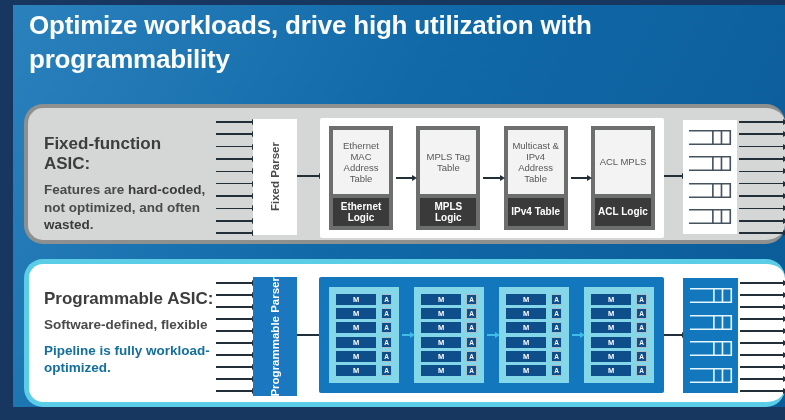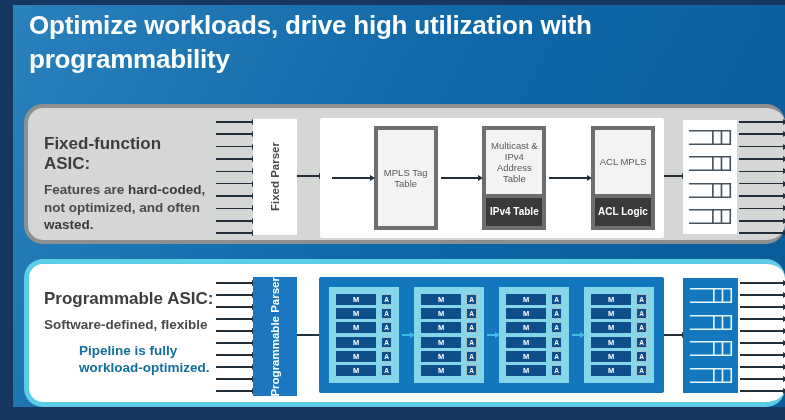--- a/index.html
+++ b/index.html
@@ -31,21 +31,21 @@
     border:5px solid var(--prog-border,#5ccde6);border-right:none;
   }
 
   
   .ptext{position:absolute;}
   .ptext h2{margin:0 0 7px;font-size:17px;font-weight:bold;color:#3d3d3d;}
   .ptext p{margin:0;font-size:13.5px;line-height:1.3;color:#4a4a4a;font-weight:bold;}
   .ptext strong{color:#3a3a3a;}
   .ff-text{left:16px;top:26px;width:162px;}
   .pp-text{left:15px;top:25px;width:184px;}
-  .pp-text .highlight{margin-top:8px;font-weight:bold;color:var(--highlight-text,#136f9e);margin-left:35px;}
+  .pp-text .highlight{margin-top:8px;font-weight:bold;color:var(--highlight-text,#136f9e);}
 
   
   .arrow{height:1.5px;background:var(--ac,#222e38);position:relative;}
   .arrow::after{
     content:"";position:absolute;right:-4px;top:50%;transform:translateY(-50%);
     width:0;height:0;
     border-left:5px solid var(--ac,#222e38);
     border-top:3px solid transparent;border-bottom:3px solid transparent;
   }
   .cyan{--ac:var(--arrow-cyan,#3fbce8);}
@@ -146,23 +146,28 @@
         <div class="arrow"></div>
       </div>
 
     <div class="parser ff-parser">
       <span>Fixed Parser</span>
     </div>
 
     <div class="arrow h-arrow" style="left:269px;top:67px;width:23px;"></div>
 
     <div class="ff-container">
+        <div class="ff-block">
+          <div class="ff-table">Ethernet MAC Address Table</div>
+          <div class="ff-logic">Ethernet Logic</div>
+        </div>
         <div class="arrow block-arrow"></div>
         <div class="ff-block">
           <div class="ff-table">MPLS Tag Table</div>
+          <div class="ff-logic">MPLS Logic</div>
         </div>
         <div class="arrow block-arrow"></div>
         <div class="ff-block">
           <div class="ff-table">Multicast &amp; IPv4 Address Table</div>
           <div class="ff-logic">IPv4 Table</div>
         </div>
         <div class="arrow block-arrow"></div>
         <div class="ff-block">
           <div class="ff-table">ACL MPLS</div>
           <div class="ff-logic">ACL Logic</div>

